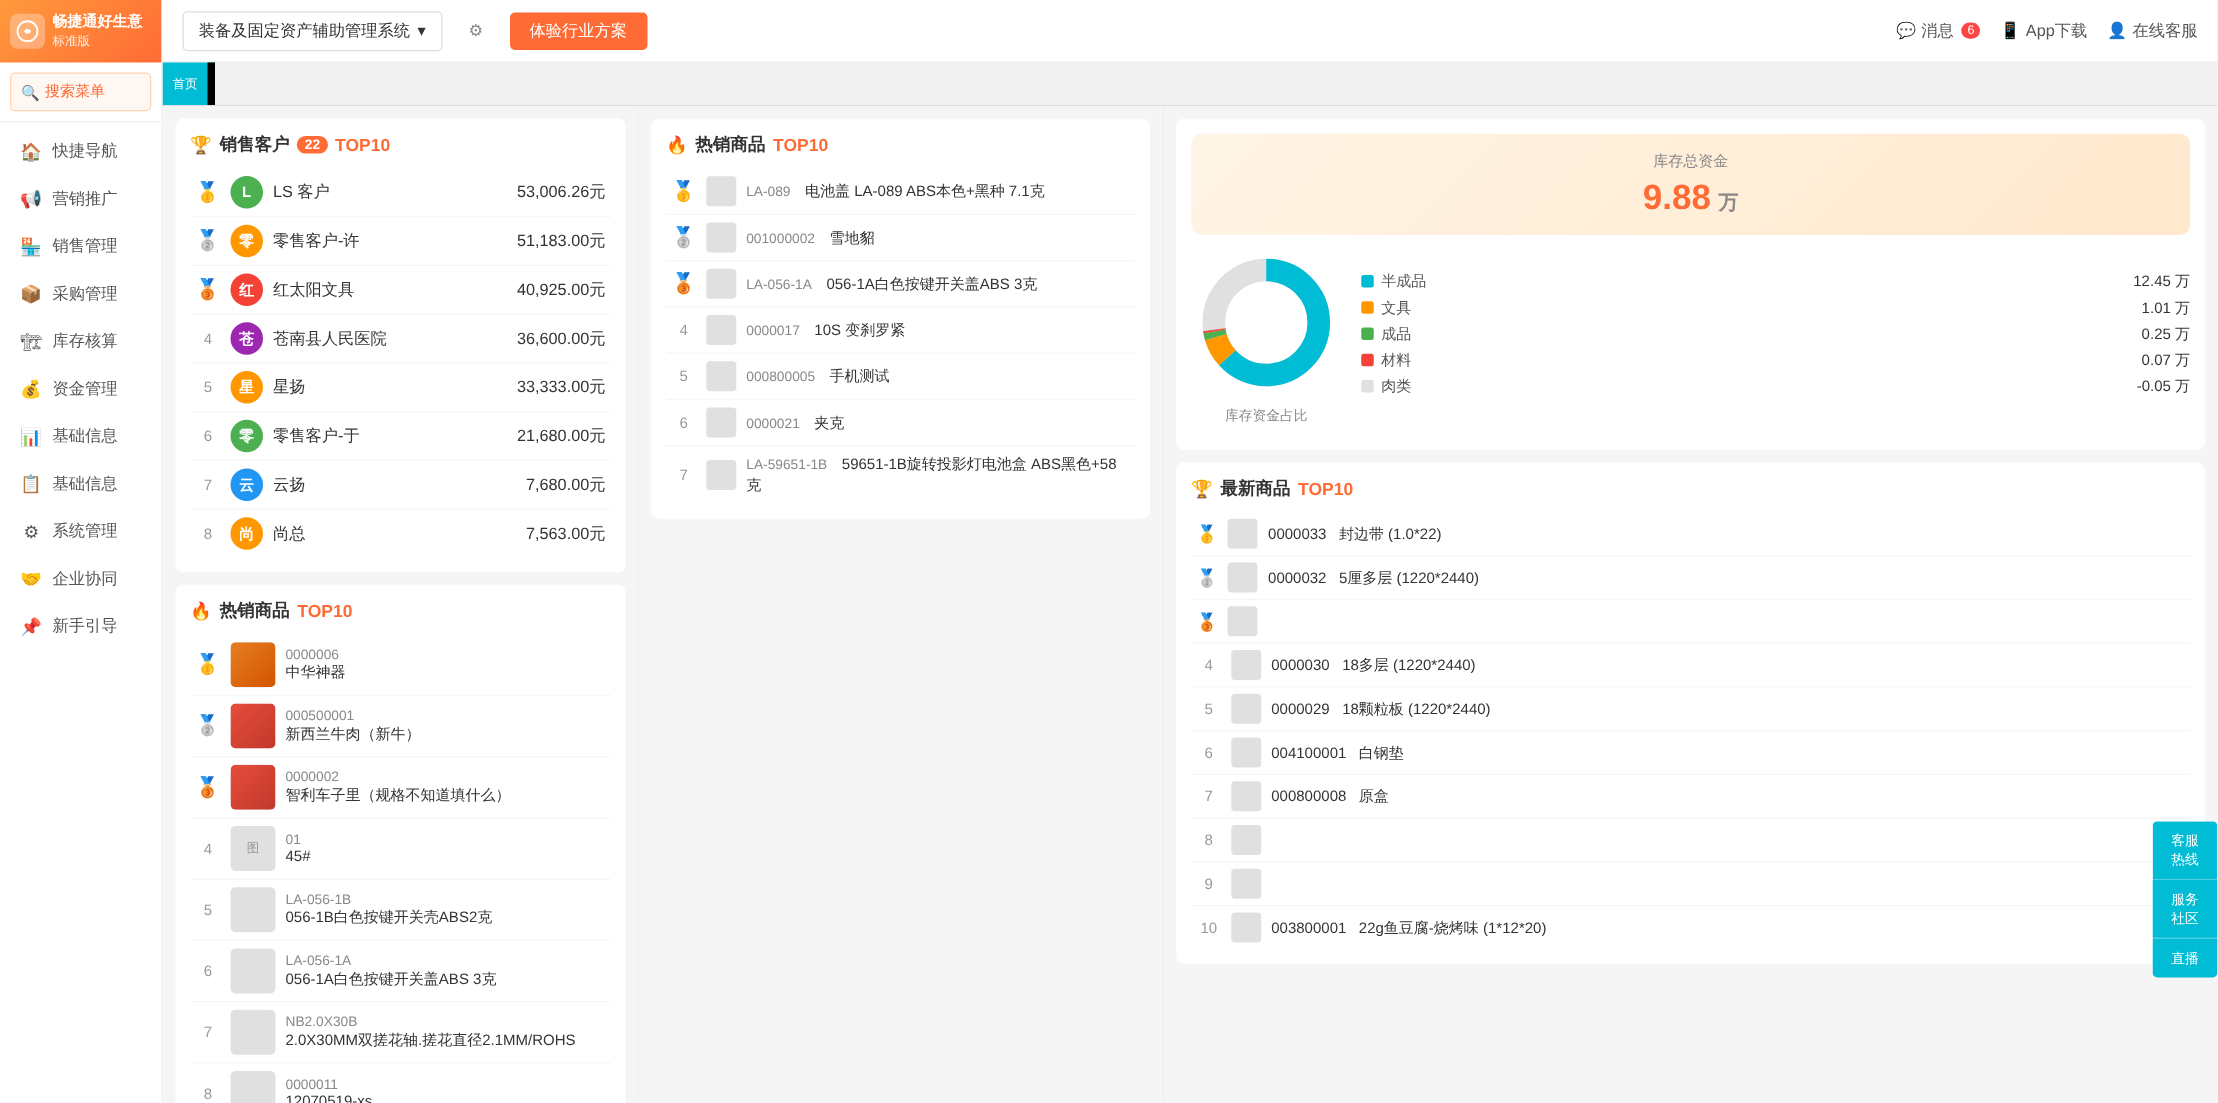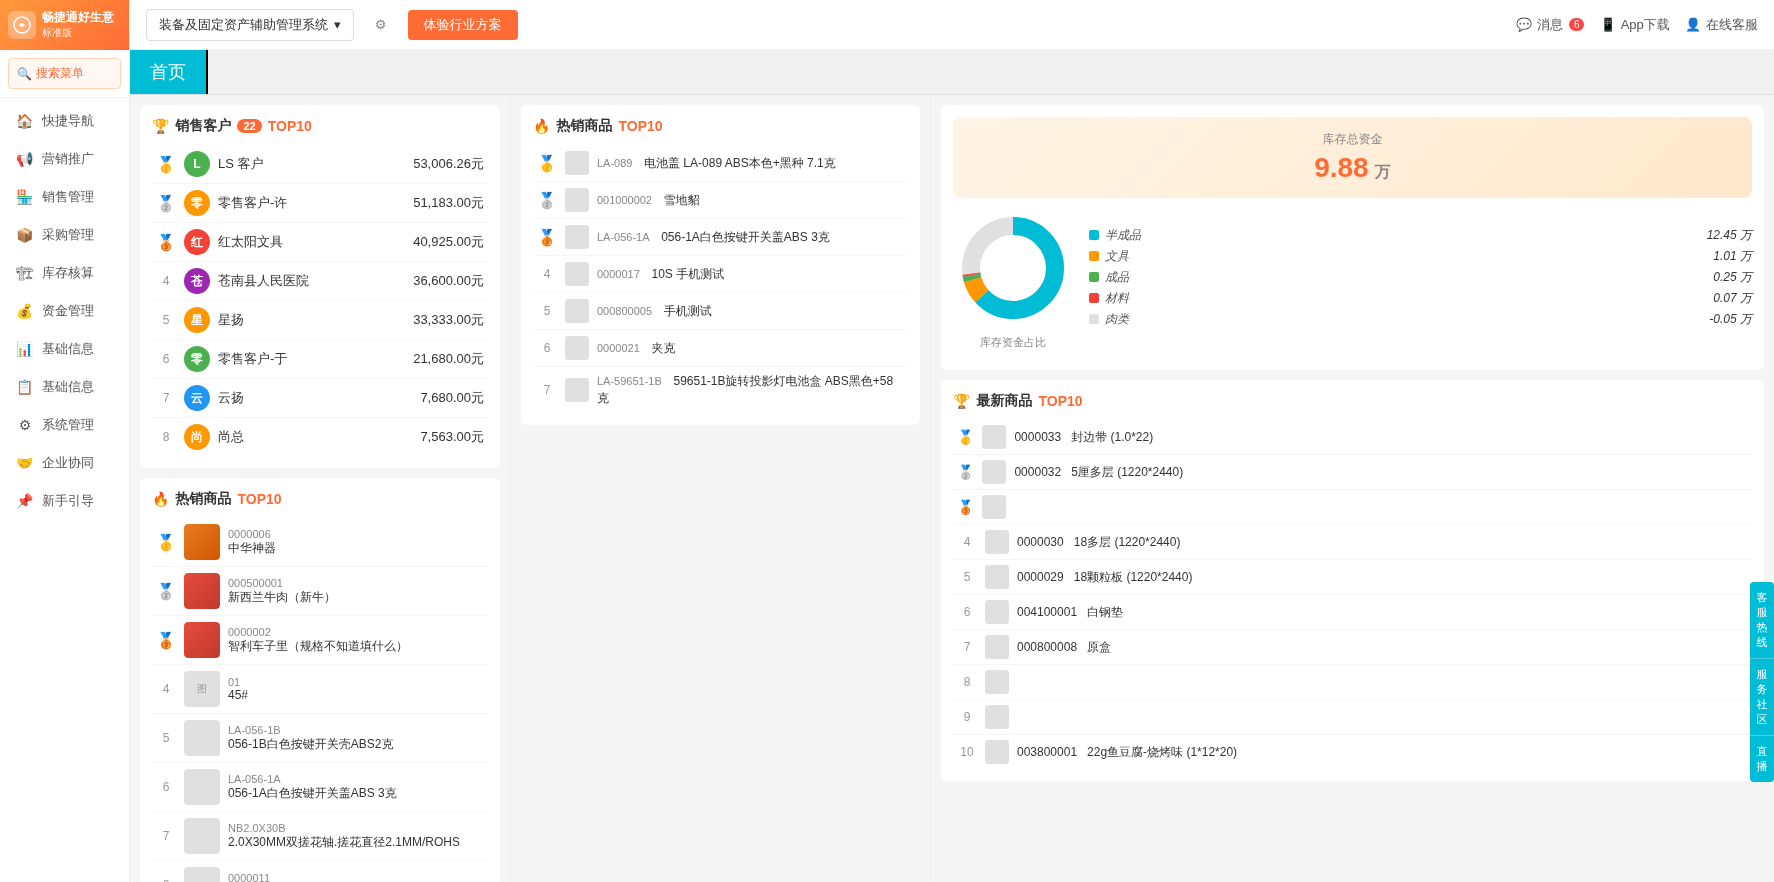--- a/index.html
+++ b/index.html
@@ -104,25 +104,25 @@
 
     
     .tab-bar {
       background: #f0f0f0;
       display: flex; align-items: center;
       padding: 0;
       border-bottom: 1px solid #ddd;
       flex-shrink: 0;
     }
     .tab-item {
-      padding: 10px 20px;
+      padding: 10px 8px;
       cursor: pointer;
-      font-size: 18px;
+      font-size: 10px;
       color: #555;
-      border-right: 2px solid #000000;
+      border-right: 6px solid #000000;
     }
     .tab-item.active {
       background: #00bcd4;
       color: #fff;
     }
 
     
     .content {
       flex: 1;
       display: flex;
@@ -244,21 +244,20 @@
     .donut-section {
       display: flex; gap: 16px; align-items: center;
       margin-bottom: 8px;
     }
     .donut-container { flex-shrink: 0; }
     .legend { flex: 1; }
     .legend-item {
       display: flex; align-items: center; gap: 6px;
       margin-bottom: 4px;
       font-size: 12px;
-      font-style: italic;
     }
     .legend-color {
       width: 10px; height: 10px; border-radius: 2px; flex-shrink: 0;
     }
     .legend-label { flex: 1; color: #555; }
     .legend-value { color: #333; font-weight: 500; }
 
     
     .newest-item {
       display: flex; align-items: center;
@@ -281,21 +280,21 @@
     .float-buttons {
       position: fixed;
       right: 0;
       bottom: 100px;
       display: flex; flex-direction: column;
       z-index: 999;
     }
     .float-btn {
       background: #00bcd4;
       color: #fff;
-      width: 24px;
+      width: 52px;
       padding: 8px 4px;
       text-align: center;
       font-size: 11px;
       cursor: pointer;
       border-bottom: 1px solid rgba(255,255,255,0.3);
     }
     .float-btn:last-child { border-bottom: none; }
     .float-btn:first-child { border-radius: 4px 4px 0 0; }
     .float-btn:last-child { border-radius: 0 0 4px 4px; }
 
@@ -601,21 +600,21 @@
           <div style="flex:1;">
             <span style="color:#888;font-size:11px;">LA-056-1A</span>
             <span style="color:#333;font-size:12px;margin-left:8px;">056-1A白色按键开关盖ABS 3克</span>
           </div>
         </div>
         <div class="list-item">
           <span class="rank-num">4</span>
           <div class="newest-thumb" style="background:#e0e0e0;"></div>
           <div style="flex:1;">
             <span style="color:#888;font-size:11px;">0000017</span>
-            <span style="color:#333;font-size:12px;margin-left:8px;">10S 手机测试</span>
+            <span style="color:#333;font-size:12px;margin-left:8px;">10S 变刹罗紧</span>
           </div>
         </div>
         <div class="list-item">
           <span class="rank-num">5</span>
           <div class="newest-thumb" style="background:#e0e0e0;"></div>
           <div style="flex:1;">
             <span style="color:#888;font-size:11px;">000800005</span>
             <span style="color:#333;font-size:12px;margin-left:8px;">手机测试</span>
           </div>
         </div>

